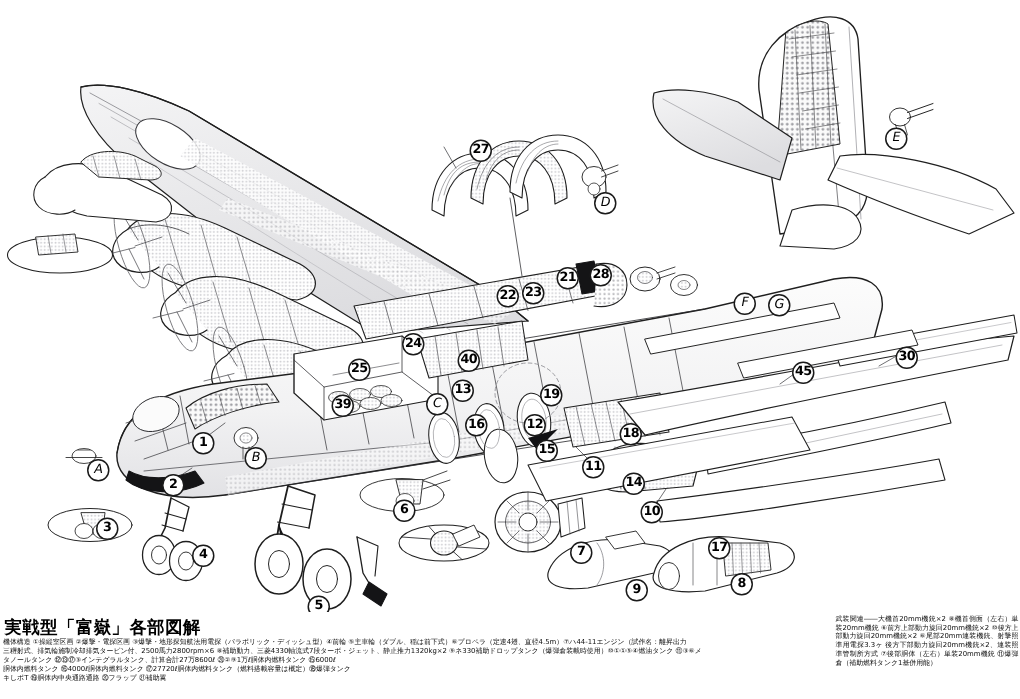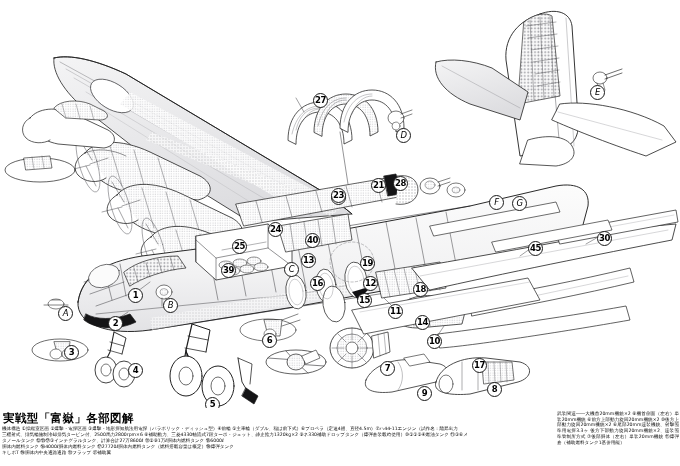--- a/index.html
+++ b/index.html
@@ -439,32 +439,32 @@
     <div class="callout" style="left:108px;top:316px">2</div>
     <div class="callout" style="left:64px;top:345px">3</div>
     <div class="callout" style="left:128px;top:363px">4</div>
     <div class="callout" style="left:205px;top:397px">5</div>
     <div class="callout" style="left:262px;top:333px">6</div>
     <div class="callout" style="left:380px;top:361px">7</div>
     <div class="callout" style="left:487px;top:382px">8</div>
     <div class="callout" style="left:417px;top:386px">9</div>
     <div class="callout" style="left:427px;top:334px">10</div>
     <div class="callout" style="left:388px;top:304px">11</div>
-    <div class="callout" style="left:363px;top:276px">12</div>
+    <div class="callout" style="left:349px;top:276px">12</div>
     <div class="callout" style="left:301px;top:253px">13</div>
     <div class="callout" style="left:415px;top:315px">14</div>
     <div class="callout" style="left:357px;top:293px">15</div>
     <div class="callout" style="left:310px;top:276px">16</div>
     <div class="callout" style="left:472px;top:358px">17</div>
     <div class="callout" style="left:413px;top:282px">18</div>
     <div class="callout" style="left:360px;top:256px">19</div>
     <div class="callout" style="left:305px;top:233px">40</div>
     <div class="callout" style="left:371px;top:178px">21</div>
     <div class="callout" style="left:331px;top:190px">22</div>
-    <div class="callout" style="left:331px;top:188px">23</div>
+    <div class="callout" style="left:348px;top:188px">23</div>
     <div class="callout" style="left:268px;top:222px">24</div>
     <div class="callout" style="left:232px;top:239px">25</div>
     <div class="callout" style="left:221px;top:263px">39</div>
     <div class="callout" style="left:313px;top:93px">27</div>
     <div class="callout" style="left:393px;top:176px">28</div>
     <div class="callout" style="left:528px;top:241px">45</div>
     <div class="callout" style="left:597px;top:231px">30</div>
     <div class="callout letter" style="left:58px;top:306px">A</div>
     <div class="callout letter" style="left:163px;top:298px">B</div>
     <div class="callout letter" style="left:284px;top:262px">C</div>

